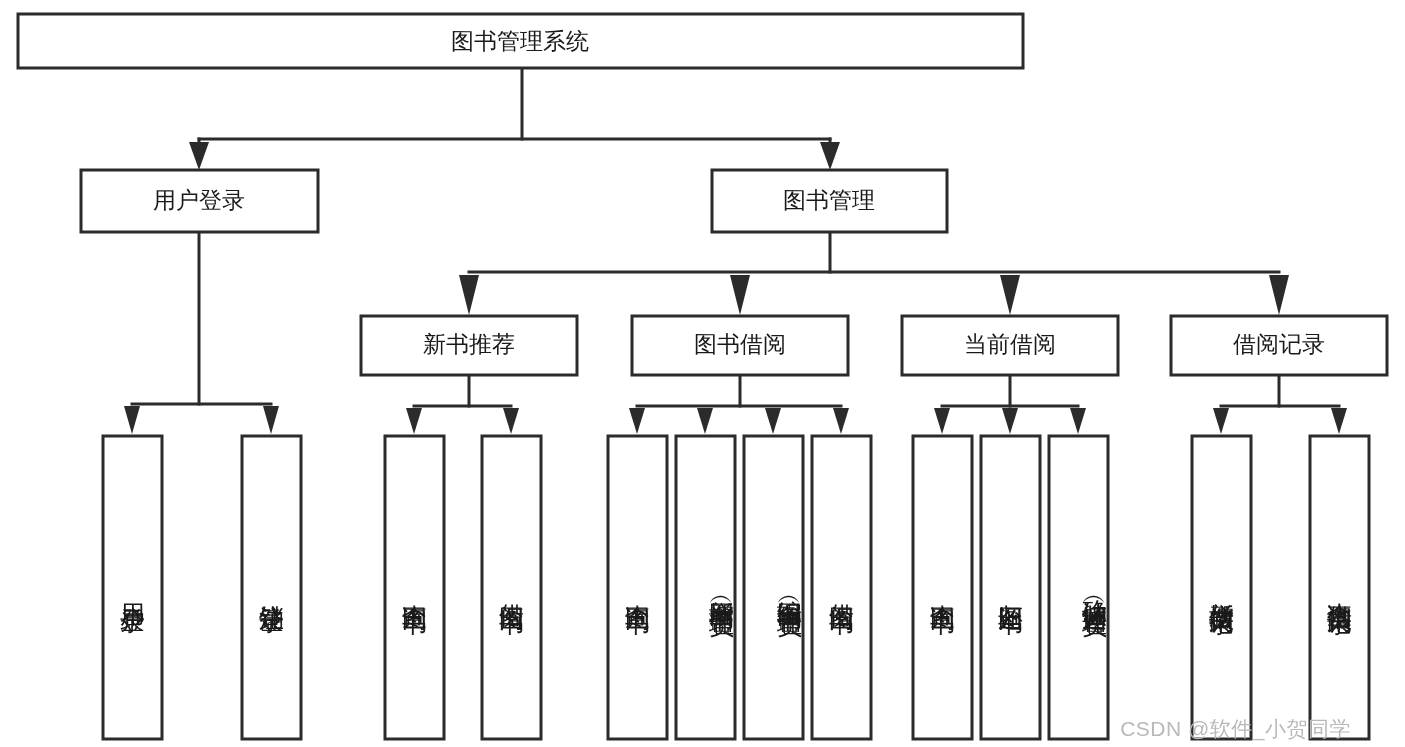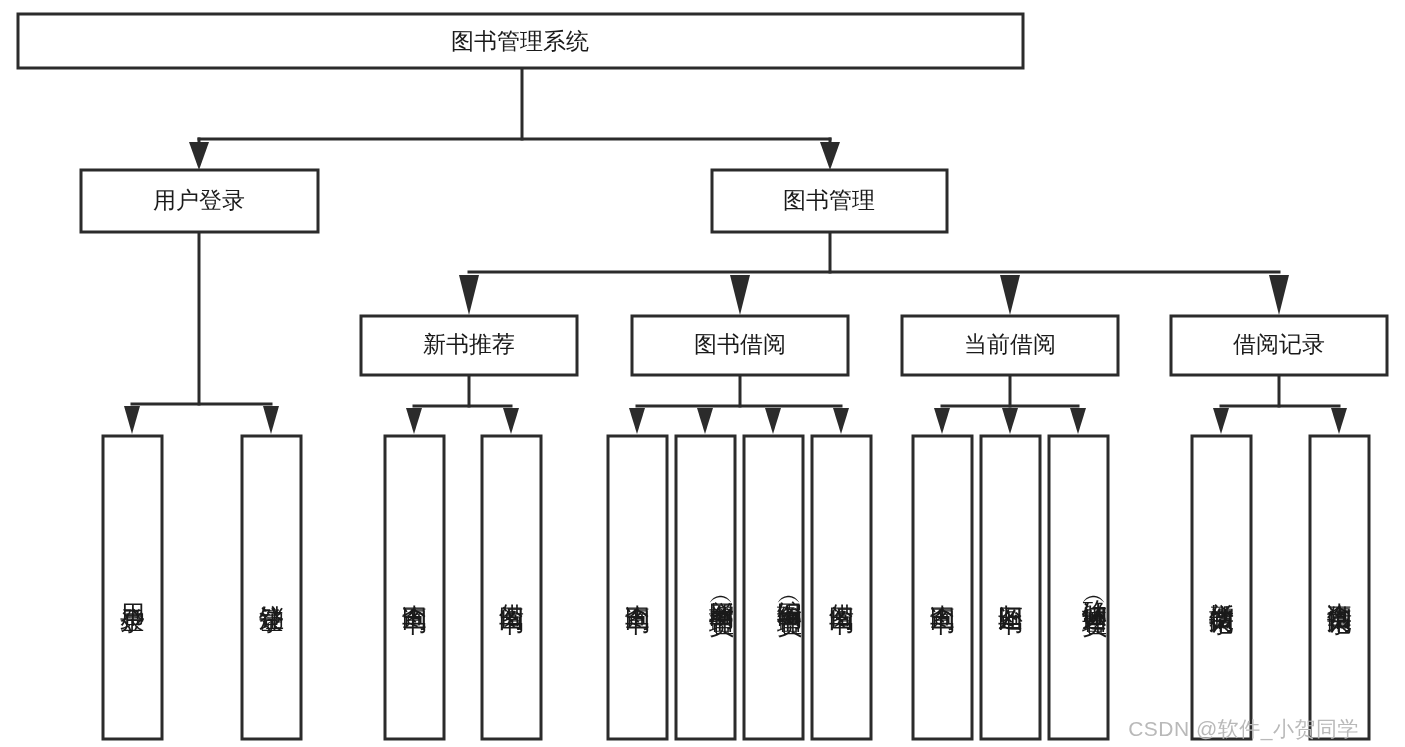--- a/index.html
+++ b/index.html
@@ -61,21 +61,21 @@
     display: flex;
     align-items: flex-start;
     justify-content: center;
     pointer-events: none;
   }
   .leaf-label.centered {
     align-items: center;
   }
   .watermark {
     position: absolute;
-    right: 0;
+    right: 8px;
     bottom: 4px;
     font-family: "Liberation Sans", "DejaVu Sans", sans-serif;
     font-size: 21px;
     color: #b9b9b9;
     letter-spacing: 0.5px;
     white-space: nowrap;
   }
 </style>
 </head>
 <body>

